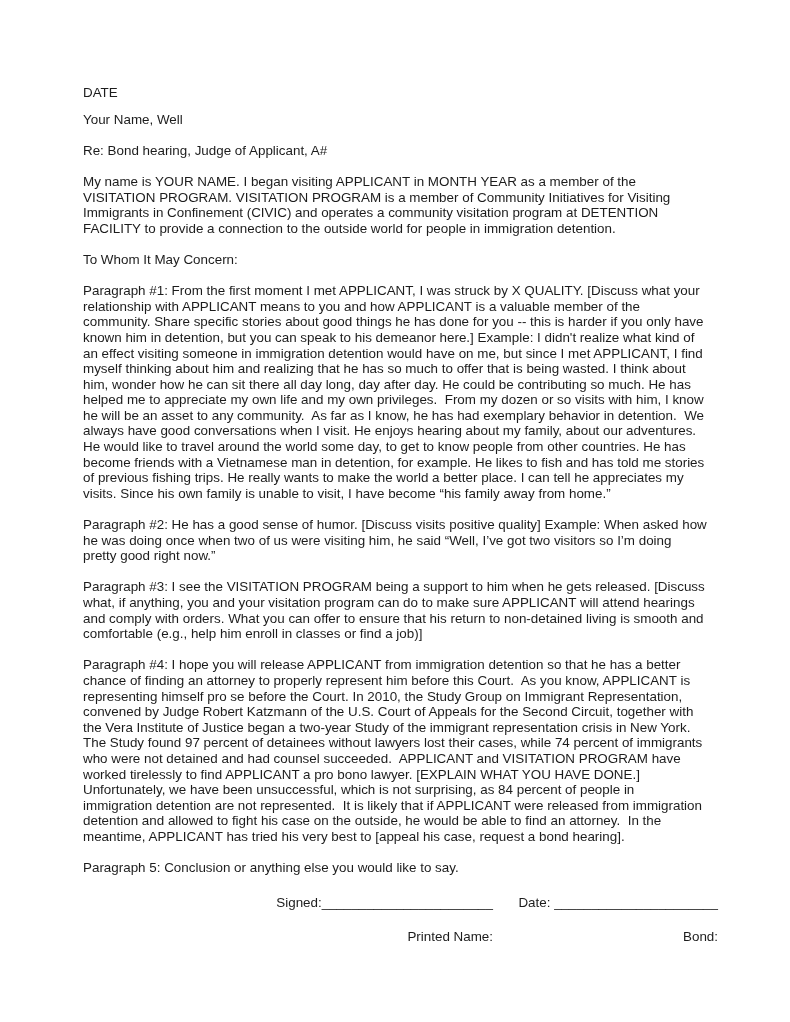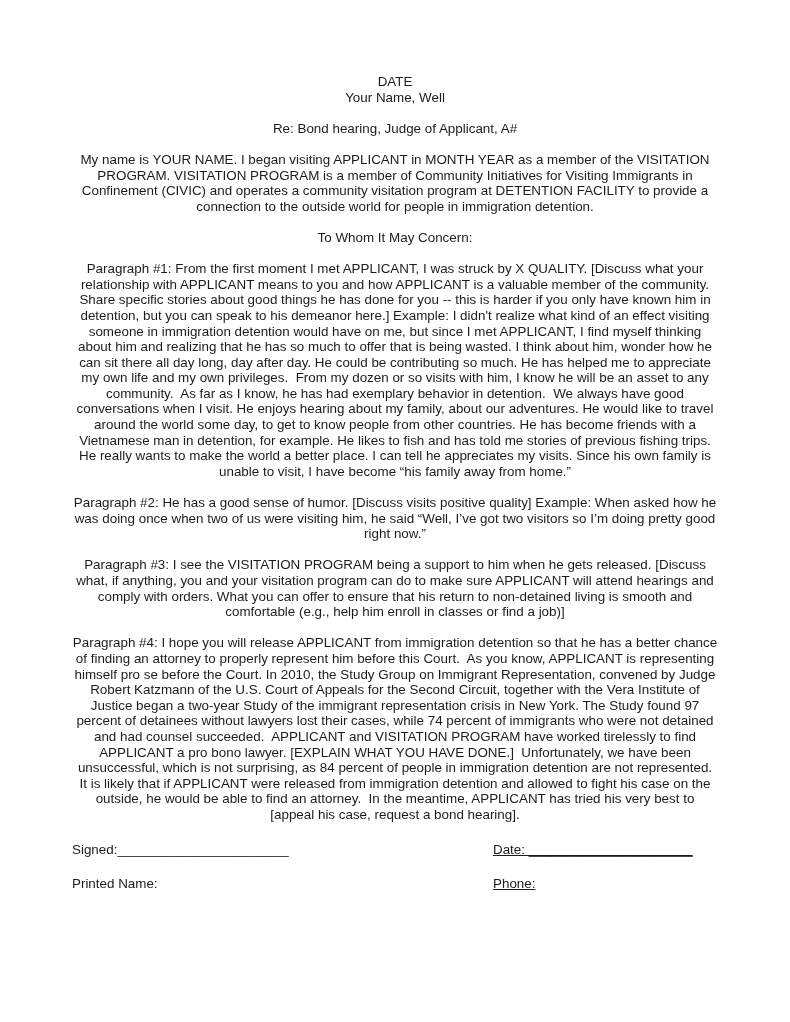--- a/index.html
+++ b/index.html
@@ -14,34 +14,34 @@
     box-sizing: border-box;
     padding: 74px 72px 40px 72px;
     background: #ffffff;
     font-family: "Liberation Sans", sans-serif;
     font-size: 13.4px;
     line-height: 15.6px;
     color: #1c1c1c;
     overflow: hidden;
   }
   .line, p {
-    margin: 0;
+    margin: 11px;
     white-space: pre-wrap;
-    text-align: center;
   }
   p { margin-bottom: 15.6px; }
   .block { margin-bottom: 15.6px; }
   .italic { }
   .sig-row {
     display: flex;
     margin-top: 19px;
     white-space: pre-wrap;
+    text-align: right;
   }
   .sig-left { width: 421px; }
-  .sig-right { flex: 1; text-decoration: underline; }
+  .sig-right { flex: 1; }
 </style>
 </head>
 <body>
 
 <div class="page">
 
   <div class="block">
     <div class="line">DATE</div>
     <div class="line">Your Name, Well</div>
   </div>
@@ -53,25 +53,26 @@
   <p>To Whom It May Concern:</p>
 
   <p><span>Paragraph #1: From the first moment I met APPLICANT, I was struck by X QUALITY. </span><span class="italic">[Discuss what your relationship with APPLICANT means to you and how APPLICANT is a valuable member of the community. Share specific stories about good things he has done for you -- this is harder if you only have known him in detention, but you can speak to his demeanor here.]</span><span> Example: I didn't realize what kind of an effect visiting someone in immigration detention would have on me, but since I met APPLICANT, I find myself thinking about him and realizing that he has so much to offer that is being wasted. I think about him, wonder how he can sit there all day long, day after day. He could be contributing so much. He has helped me to appreciate my own life and my own privileges.  From my dozen or so visits with him, I know he will be an asset to any community.  As far as I know, he has had exemplary behavior in detention.  We always have good conversations when I visit. He enjoys hearing about my family, about our adventures. He would like to travel around the world some day, to get to know people from other countries. He has become friends with a Vietnamese man in detention, for example. He likes to fish and has told me stories of previous fishing trips. He really wants to make the world a better place. I can tell he appreciates my visits. Since his own family is unable to visit, I have become “his family away from home.”</span></p>
 
   <p><span>Paragraph #2: He has a good sense of humor. </span><span class="italic">[Discuss visits positive quality]</span><span> Example: When asked how he was doing once when two of us were visiting him, he said “Well, I’ve got two visitors so I’m doing pretty good right now.”</span></p>
 
   <p><span>Paragraph #3: I see the VISITATION PROGRAM being a support to him when he gets released. </span><span class="italic">[Discuss what, if anything, you and your visitation program can do to make sure APPLICANT will attend hearings and comply with orders. What you can offer to ensure that his return to non-detained living is smooth and comfortable (e.g., help him enroll in classes or find a job)]</span></p>
 
   <p>Paragraph #4: I hope you will release APPLICANT from immigration detention so that he has a better chance of finding an attorney to properly represent him before this Court.  As you know, APPLICANT is representing himself pro se before the Court. In 2010, the Study Group on Immigrant Representation, convened by Judge Robert Katzmann of the U.S. Court of Appeals for the Second Circuit, together with the Vera Institute of Justice began a two-year Study of the immigrant representation crisis in New York. The Study found 97 percent of detainees without lawyers lost their cases, while 74 percent of immigrants who were not detained and had counsel succeeded.  APPLICANT and VISITATION PROGRAM have worked tirelessly to find APPLICANT a pro bono lawyer. [EXPLAIN WHAT YOU HAVE DONE.]  Unfortunately, we have been unsuccessful, which is not surprising, as 84 percent of people in immigration detention are not represented.  It is likely that if APPLICANT were released from immigration detention and allowed to fight his case on the outside, he would be able to find an attorney.  In the meantime, APPLICANT has tried his very best to [appeal his case, request a bond hearing].</p>
 
+  <p>Paragraph 5: Conclusion or anything else you would like to say.</p>
 
 
   <div class="sig-row">
     <div class="sig-left"><span>Signed:</span><span>_______________________</span></div>
     <div class="sig-right"><span>Date:</span><span> ______________________</span></div>
   </div>
 
   <div class="sig-row">
     <div class="sig-left"><span>Printed Name:</span></div>
-    <div class="sig-right"><span>Phone:</span></div>
+    <div class="sig-right"><span>Bond:</span></div>
   </div>
 
 </div>
 
 </body></html>

